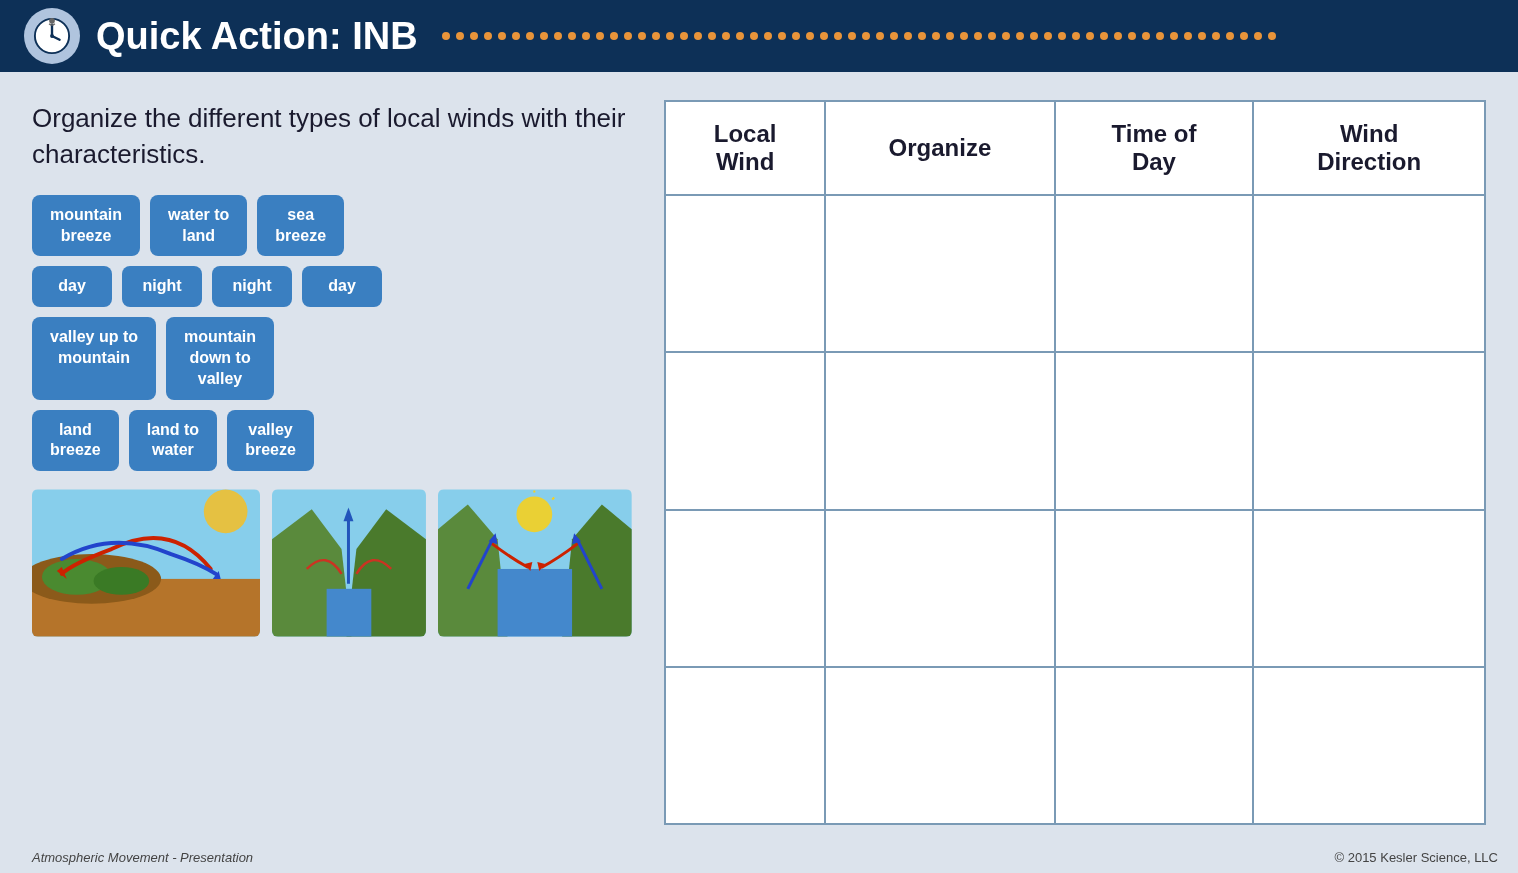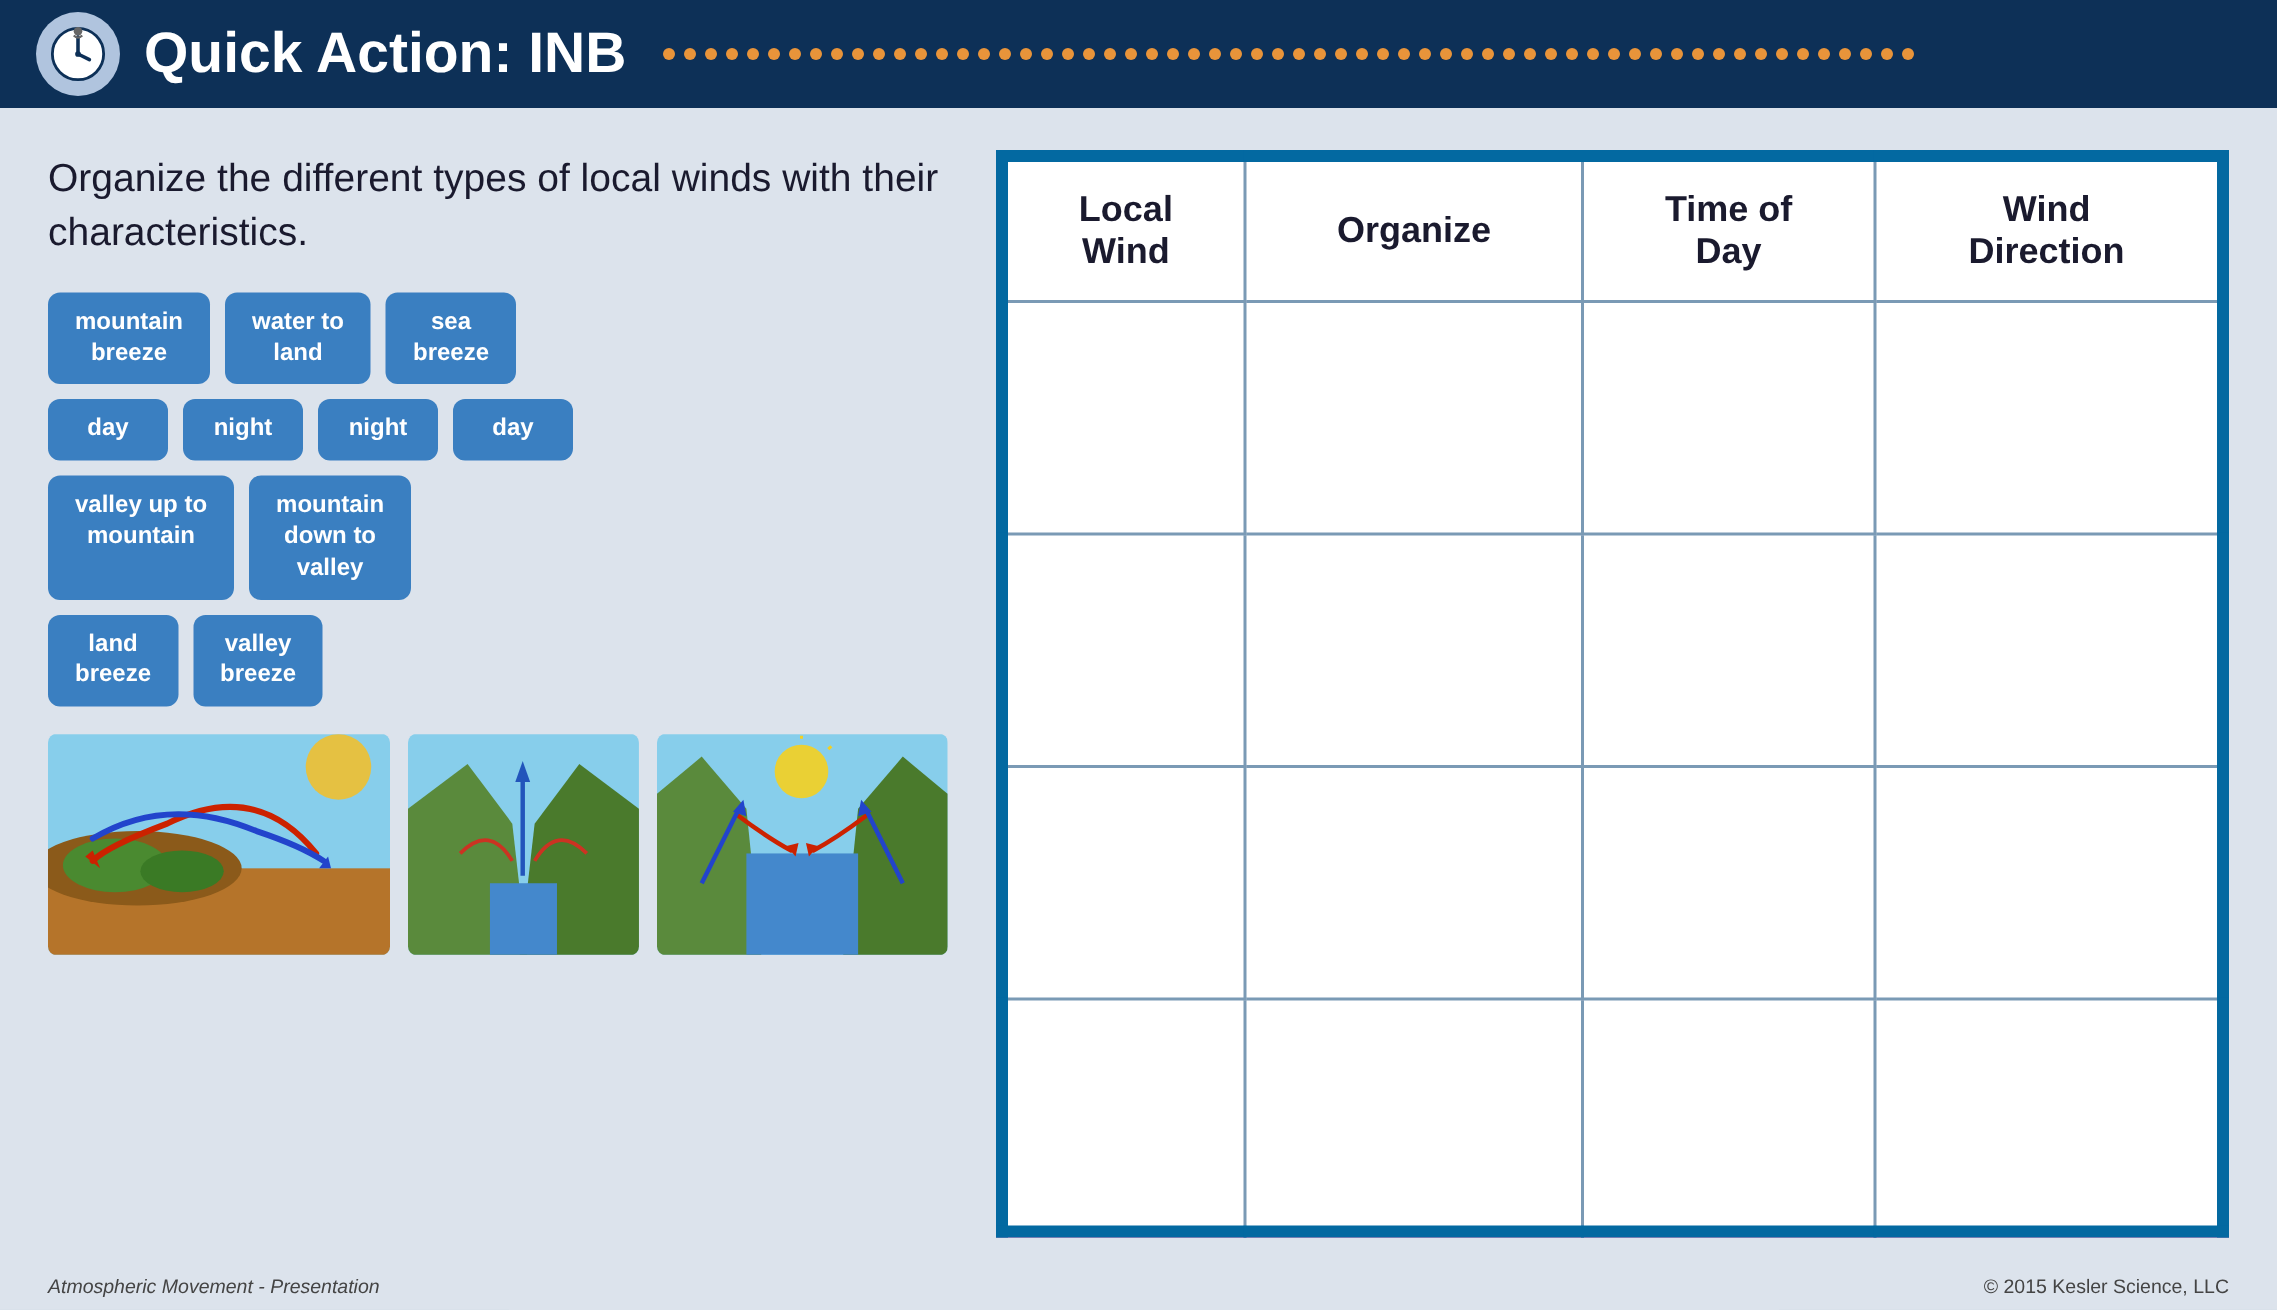--- a/index.html
+++ b/index.html
@@ -137,22 +137,22 @@
     .right-panel {
       flex: 1;
       display: flex;
       flex-direction: column;
     }
 
     .wind-table {
       width: 100%;
       border-collapse: collapse;
       flex: 1;
-      background: #ec4899;
-      border: 8px solid #0369a1;
+      background: #22c55e;
+      border: 1px solid #0369a1;
     }
 
     .wind-table th {
       background: white;
       border: 2px solid #7a9ab5;
       padding: 18px 14px;
       font-size: 24px;
       font-weight: bold;
       color: #1a1a2e;
       text-align: center;
@@ -166,21 +166,21 @@
       vertical-align: middle;
       text-align: center;
       background: white;
     }
 
     
     .footer {
       position: absolute;
       bottom: 8px;
       left: 32px;
-      right: 32px;
+      right: 20px;
       display: flex;
       justify-content: space-between;
       align-items: flex-end;
     }
 
     .footer-left {
       font-size: 13px;
       color: #444;
       font-style: italic;
     }
@@ -299,20 +299,21 @@
           <div class="chip">day</div>
         </div>
 
         <div class="chip-row">
           <div class="chip">valley up to<br>mountain</div>
           <div class="chip">mountain<br>down to<br>valley</div>
         </div>
 
         <div class="chip-row">
           <div class="chip">land<br>breeze</div>
+          <div class="chip">land to<br>water</div>
           <div class="chip">valley<br>breeze</div>
         </div>
 
       </div>
 
       <div class="images-row">
 
         <div class="diagram-placeholder" style="width:230px; height:148px;">
           <svg viewBox="0 0 230 148" class="svg-diagram">
 

